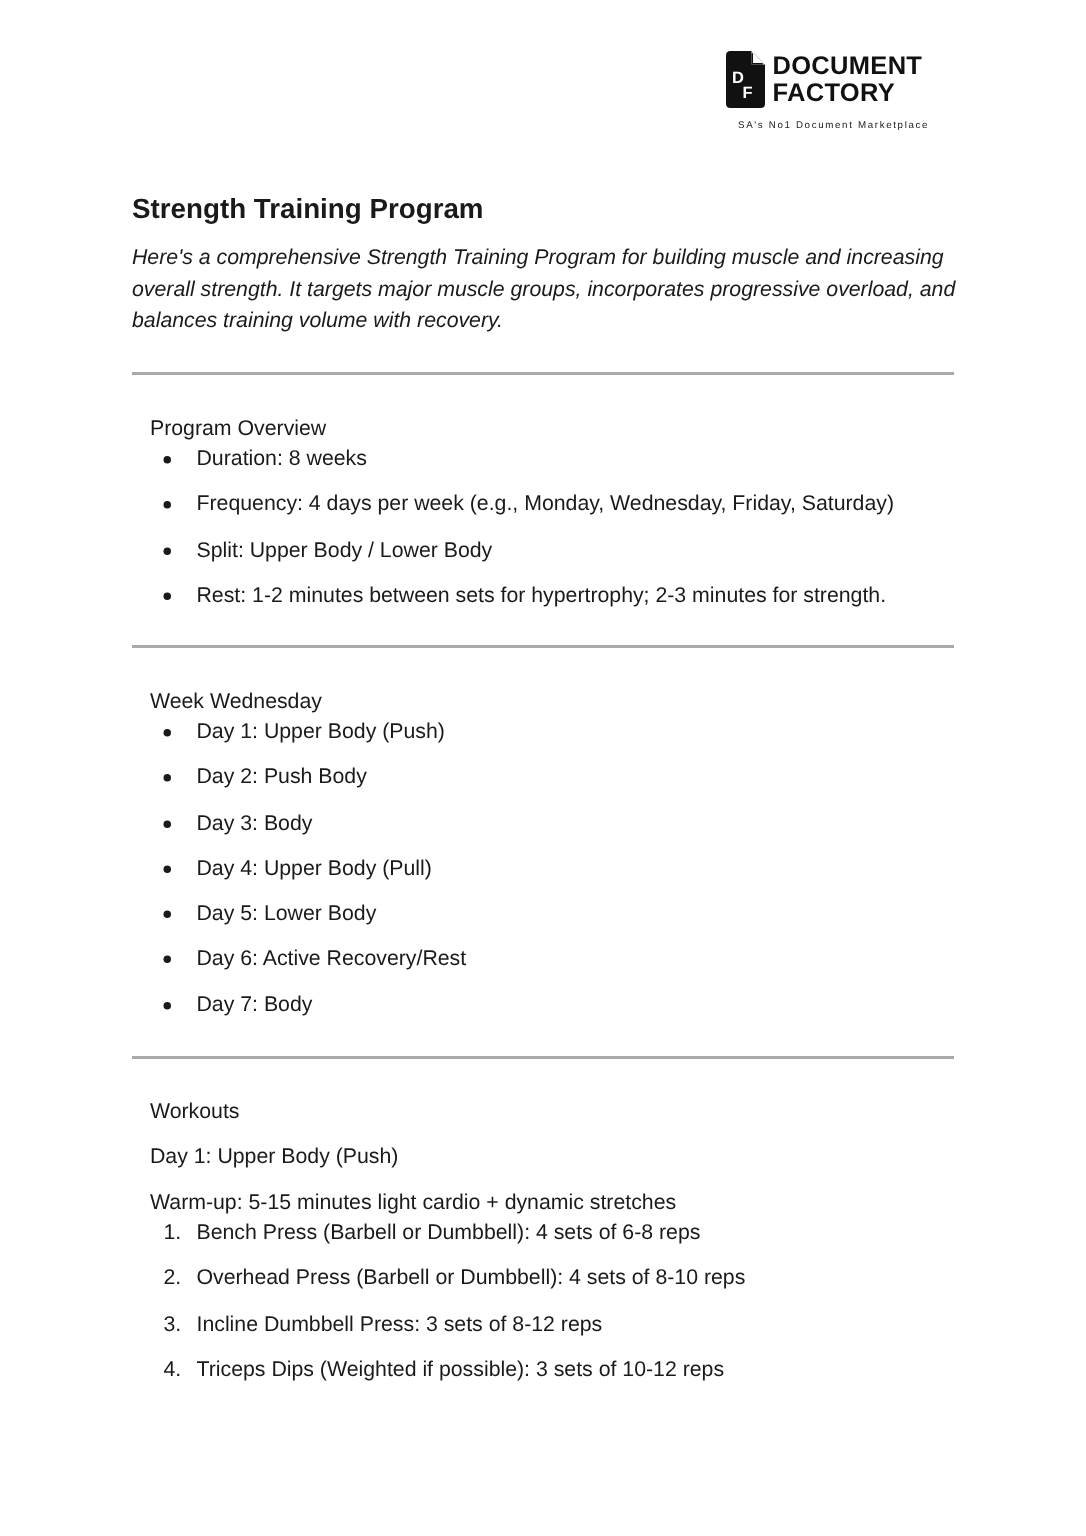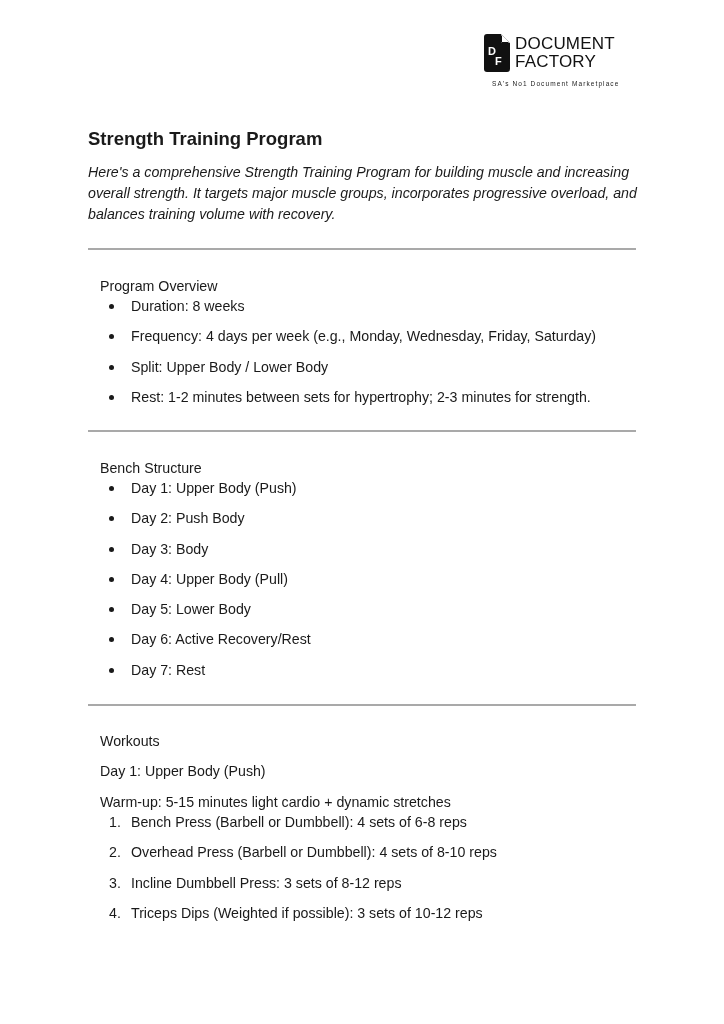--- a/index.html
+++ b/index.html
@@ -3,21 +3,21 @@
 <meta charset="utf-8">
 <style>
   html, body { margin: 0; padding: 0; background: #ffffff; }
   body {
     width: 724px; height: 1024px; position: relative; overflow: hidden;
     font-family: "Liberation Sans", sans-serif; color: #1a1a1a;
   }
   .logo { position: absolute; left: 484px; top: 34px; width: 150px; height: 60px; }
   .logo-icon { position: absolute; left: 0; top: 0; width: 26px; height: 38px; }
   .logo-name {
-    position: absolute; left: 31px; top: 1px; font-weight: normal; font-size: 17px;
+    position: absolute; left: 31px; top: 1px; font-weight: bold; font-size: 17px;
     line-height: 18px; letter-spacing: 0.2px; color: #111;
   }
   .logo-name div { white-space: nowrap; }
   .logo-tag {
     position: absolute; left: 8px; top: 46px; font-size: 6.5px; letter-spacing: 1.1px;
     color: #222; white-space: nowrap;
   }
   .content { position: absolute; left: 88px; top: 0; width: 548px; }
   .title {
     position: absolute; top: 128px; left: 0; font-size: 18.5px; font-weight: bold; margin: 0; white-space: nowrap;
@@ -70,21 +70,21 @@
         <span class="bullet"></span>
         <span class="li-text">Split: Upper Body / Lower Body</span>
       </li>
     <li>
         <span class="bullet"></span>
         <span class="li-text">Rest: 1-2 minutes between sets for hypertrophy; 2-3 minutes for strength.</span>
       </li>
   </ul>
 
   <hr class="hr" style="top:430px;">
-  <p class="sec-label" style="top:448px;">Bench Structure</p>
+  <p class="sec-label" style="top:448px;">Week Wednesday</p>
   <ul class="list" style="top:478px;">
     <li>
         <span class="bullet"></span>
         <span class="li-text">Day 1: Upper Body (Push)</span>
       </li>
     <li>
         <span class="bullet"></span>
         <span class="li-text">Day 2: Push Body</span>
       </li>
     <li>
@@ -98,21 +98,21 @@
     <li>
         <span class="bullet"></span>
         <span class="li-text">Day 5: Lower Body</span>
       </li>
     <li>
         <span class="bullet"></span>
         <span class="li-text">Day 6: Active Recovery/Rest</span>
       </li>
     <li>
         <span class="bullet"></span>
-        <span class="li-text">Day 7: Rest</span>
+        <span class="li-text">Day 7: Body</span>
       </li>
   </ul>
 
   <hr class="hr" style="top:704px;">
   <p class="sec-label" style="top:721px;">Workouts</p>
   <p class="sec-label" style="top:751px;">Day 1: Upper Body (Push)</p>
   <p class="sec-label" style="top:782px;">Warm-up: 5-15 minutes light cardio + dynamic stretches</p>
   <ol class="list" style="top:812px;">
     <li>
         <span class="num">1.</span>

